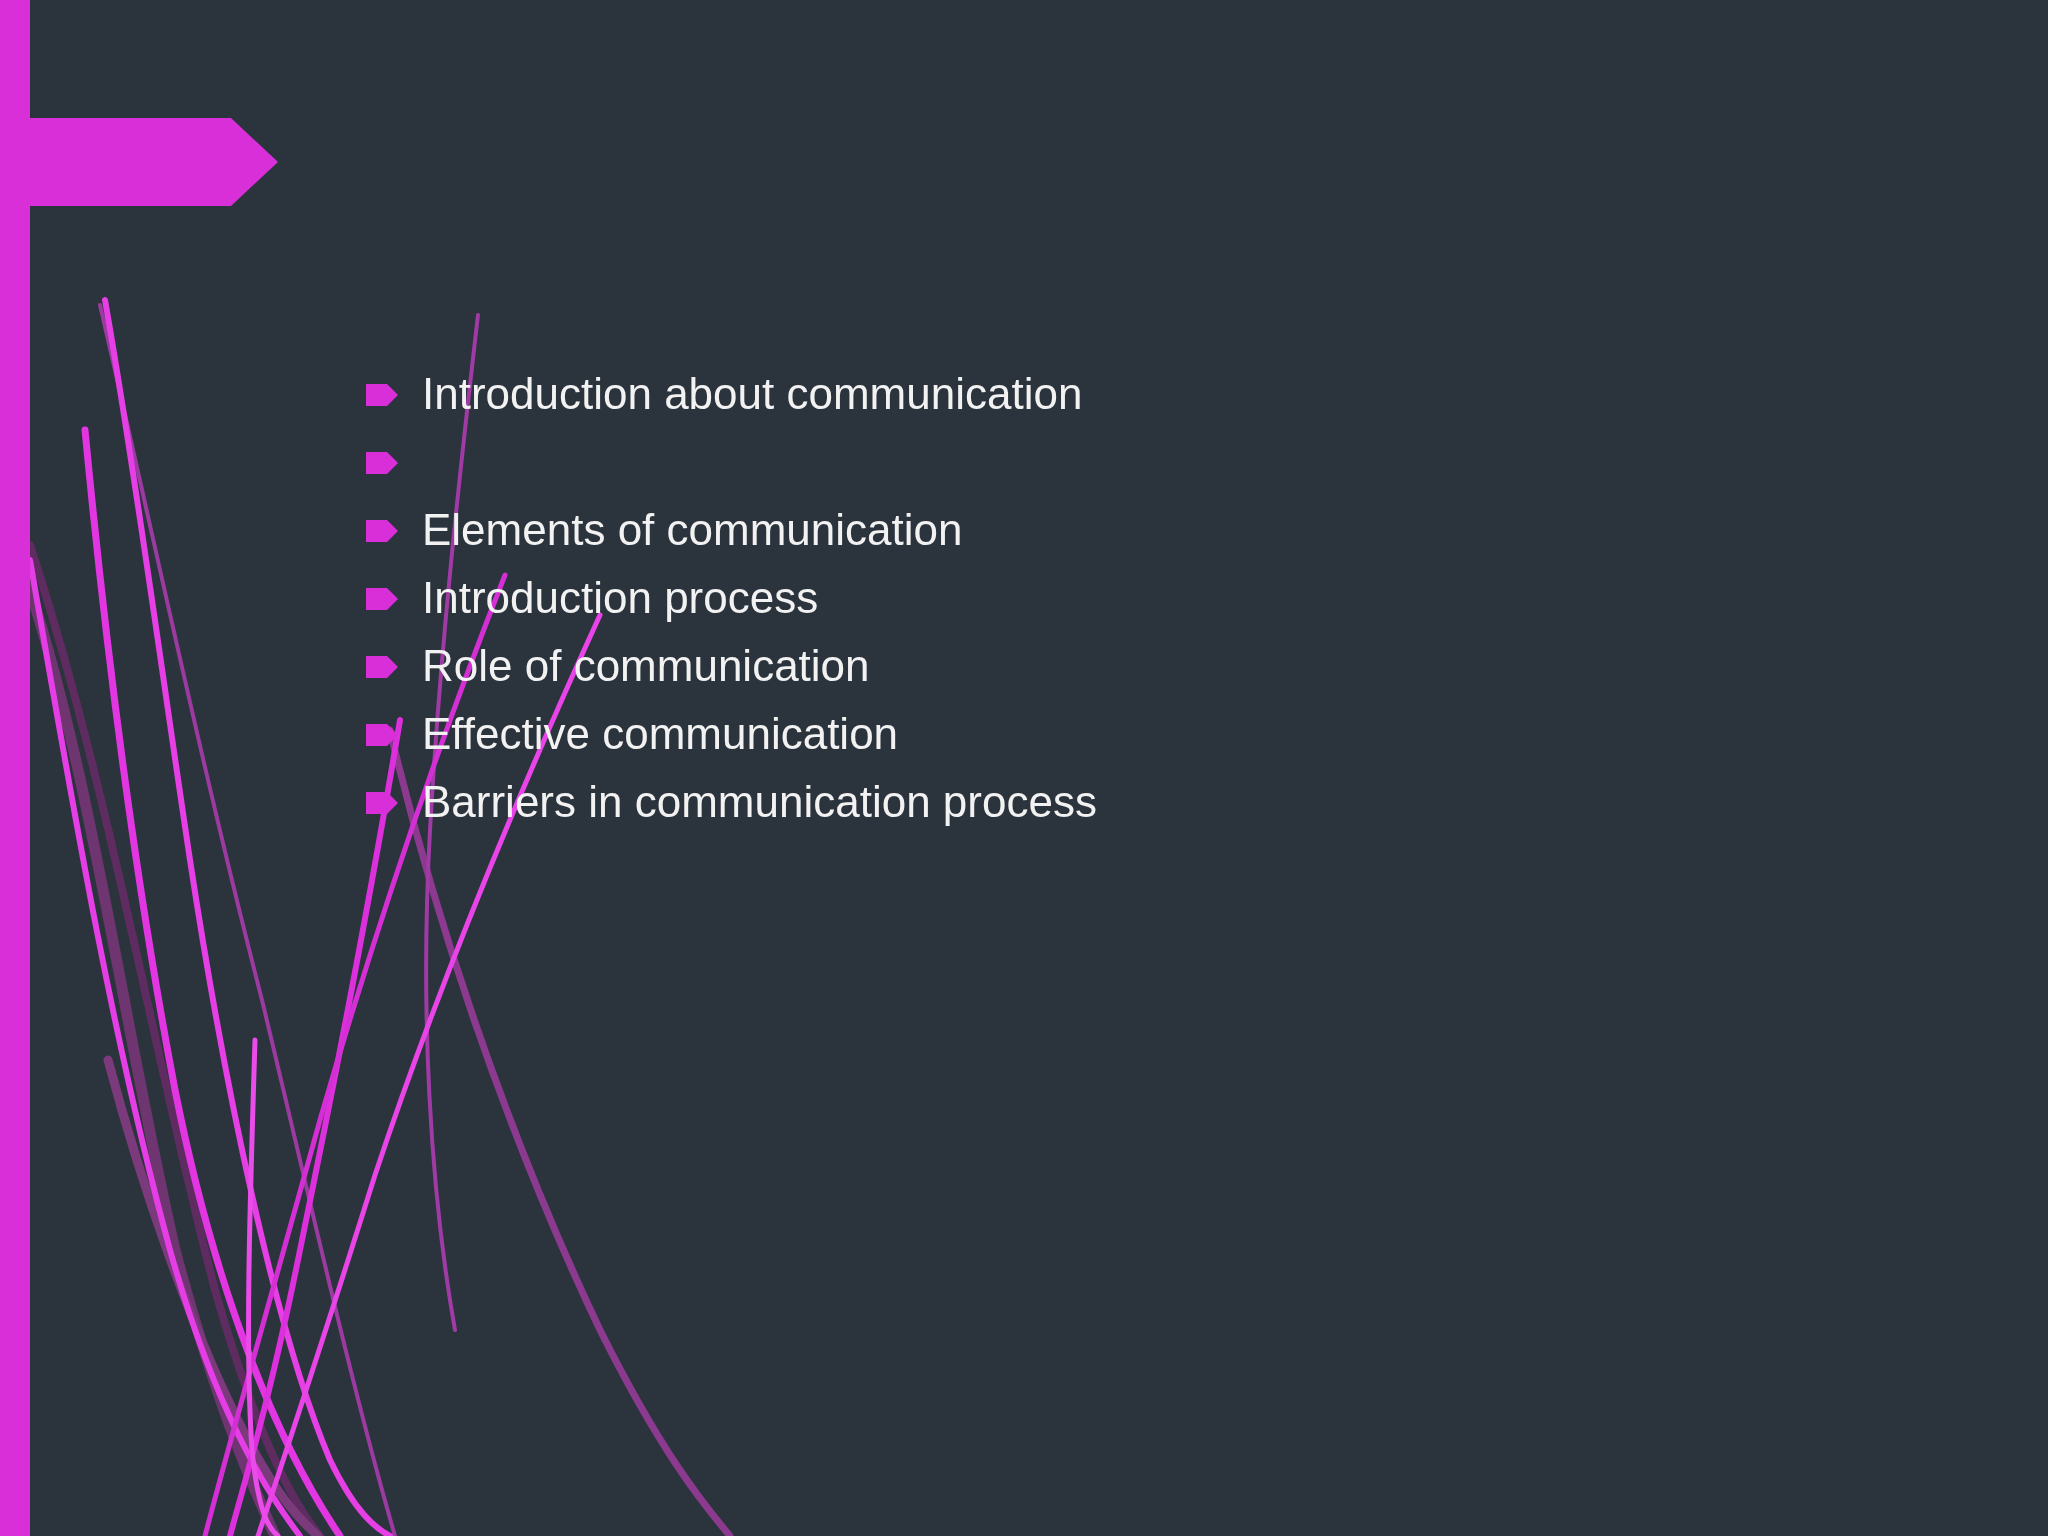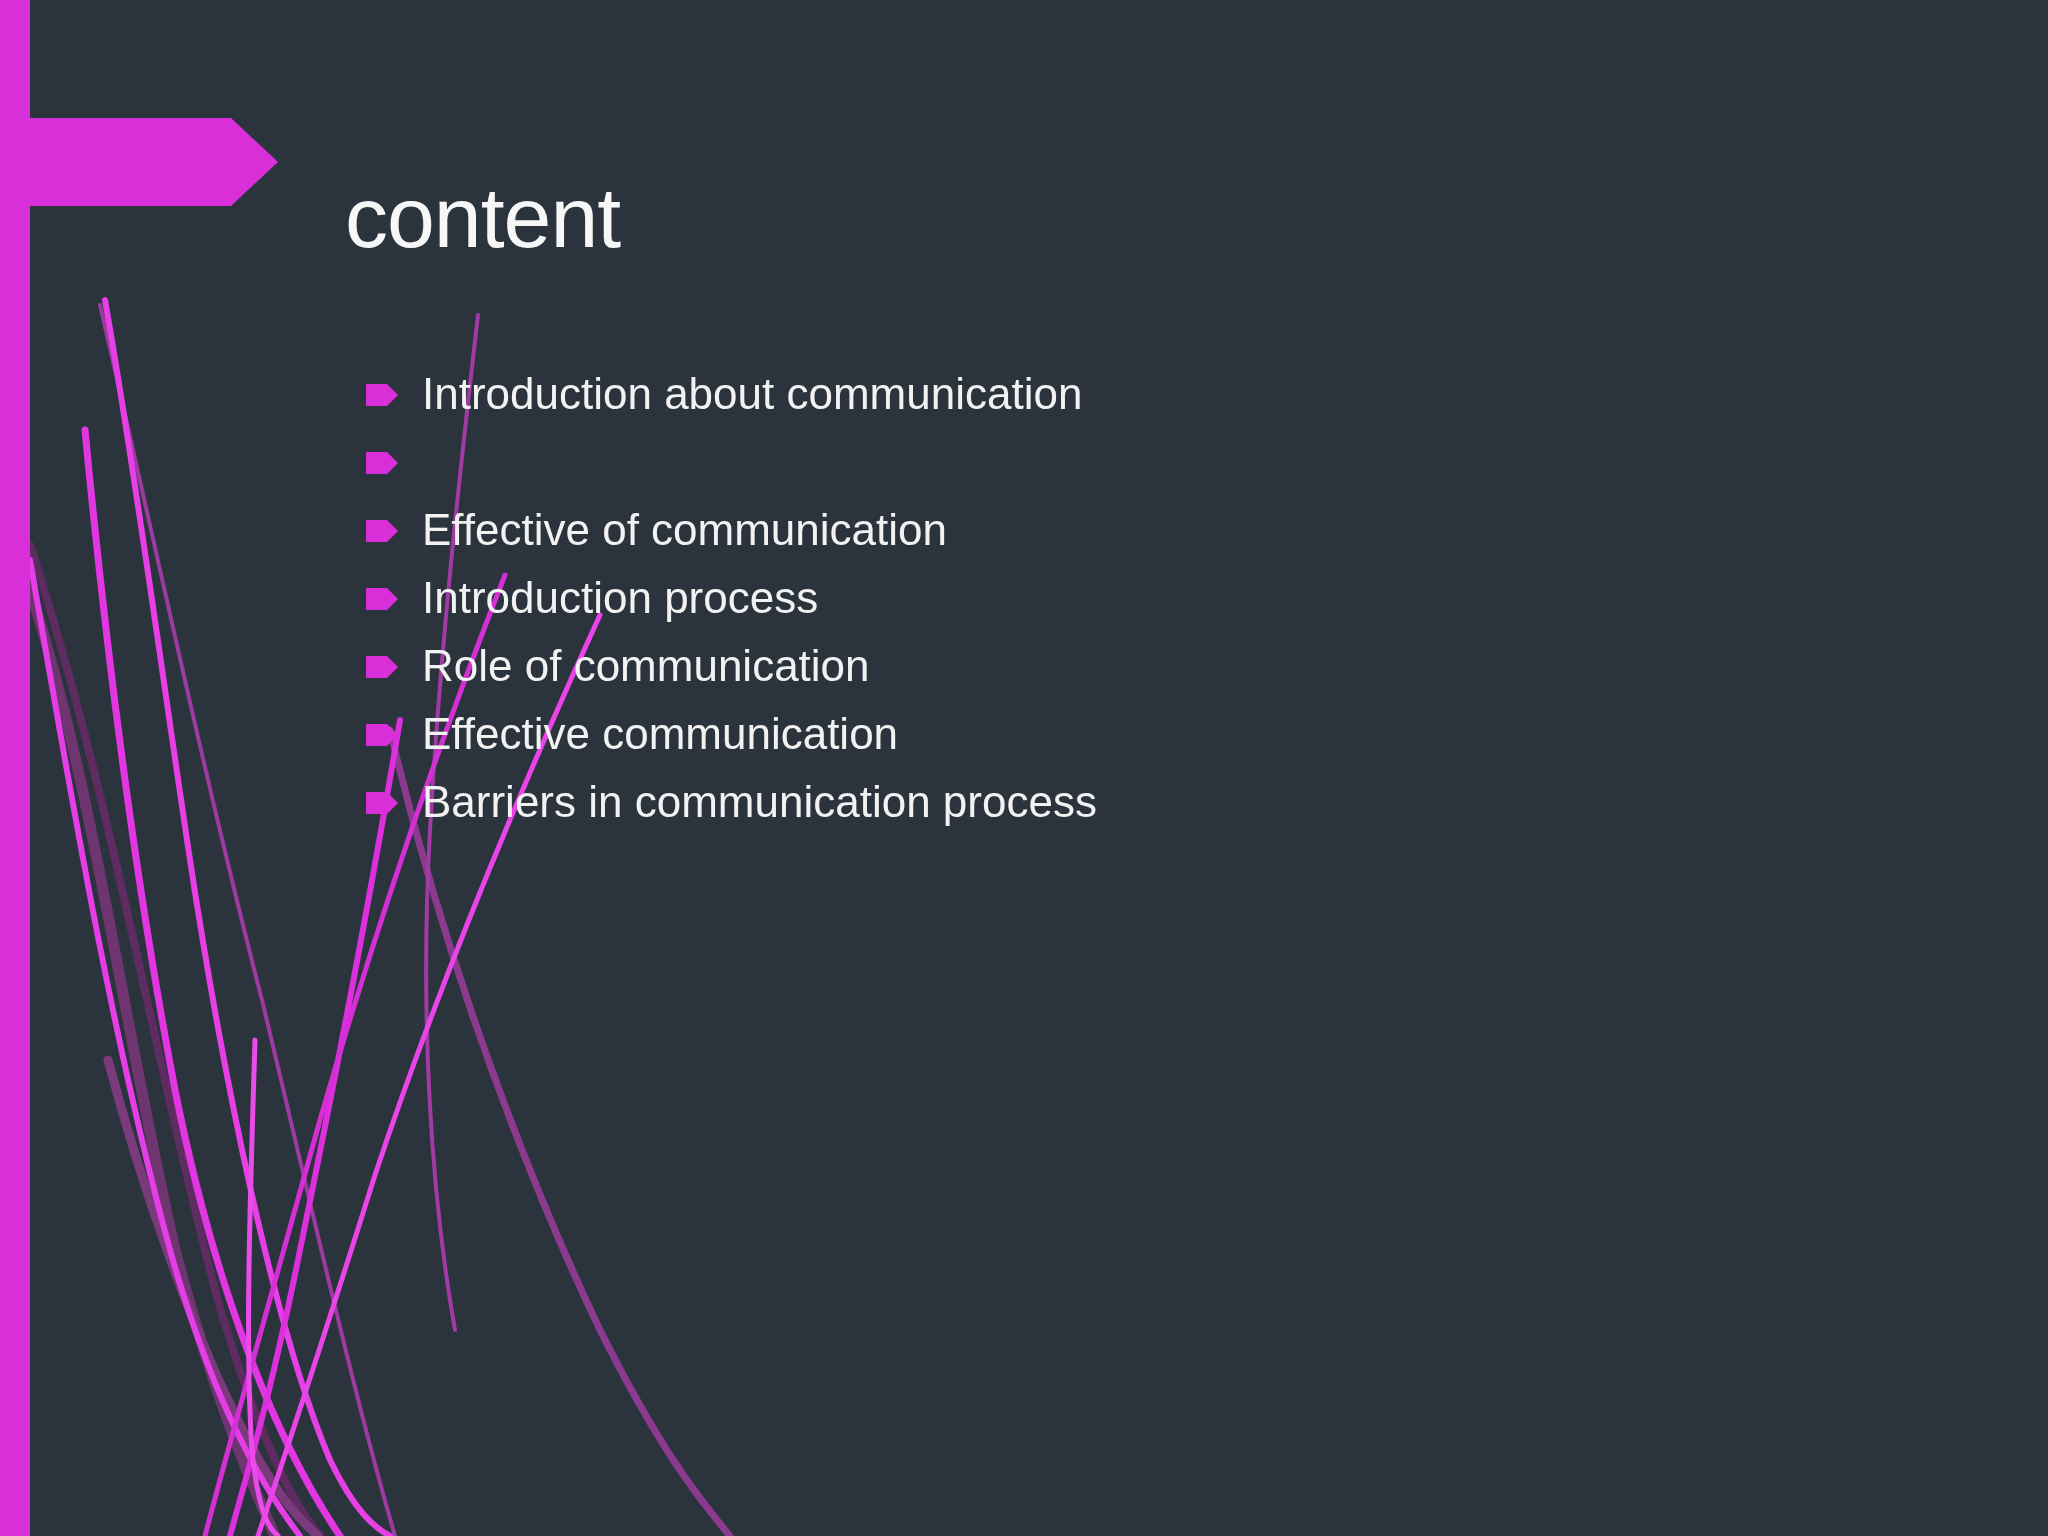--- a/index.html
+++ b/index.html
@@ -115,21 +115,20 @@
       <path d="M 255,1040 C 250,1200 245,1350 252,1450 C 258,1510 268,1528 278,1536" stroke="#ea4cea" stroke-width="5"></path>
     </g>
   </svg>
 
   <div id="left-bar"></div>
 
   <svg id="arrow-banner" viewBox="0 0 278 88" preserveAspectRatio="none" xmlns="http://www.w3.org/2000/svg">
     <polygon points="0,0 231,0 278,44 231,88 0,88" fill="#d92fd9"></polygon>
   </svg>
 
-  <h1 id="title">content</h1>
 
   <ul id="bullet-list">
 
     <li class="bullet-row">
       <span class="bullet-marker">
         <svg viewBox="0 0 32 22" xmlns="http://www.w3.org/2000/svg" width="32" height="22">
           <polygon points="0,0 21,0 32,11 21,22 0,22" fill="#d92fd9"></polygon>
         </svg>
       </span>
       <span class="bullet-text">Introduction about communication</span>
@@ -142,21 +141,21 @@
         </svg>
       </span>
     </li>
 
     <li class="bullet-row">
       <span class="bullet-marker">
         <svg viewBox="0 0 32 22" xmlns="http://www.w3.org/2000/svg" width="32" height="22">
           <polygon points="0,0 21,0 32,11 21,22 0,22" fill="#d92fd9"></polygon>
         </svg>
       </span>
-      <span class="bullet-text">Effective of communication</span>
+      <span class="bullet-text">Elements of communication</span>
     </li>
 
     <li class="bullet-row">
       <span class="bullet-marker">
         <svg viewBox="0 0 32 22" xmlns="http://www.w3.org/2000/svg" width="32" height="22">
           <polygon points="0,0 21,0 32,11 21,22 0,22" fill="#d92fd9"></polygon>
         </svg>
       </span>
       <span class="bullet-text">Introduction process</span>
     </li>

